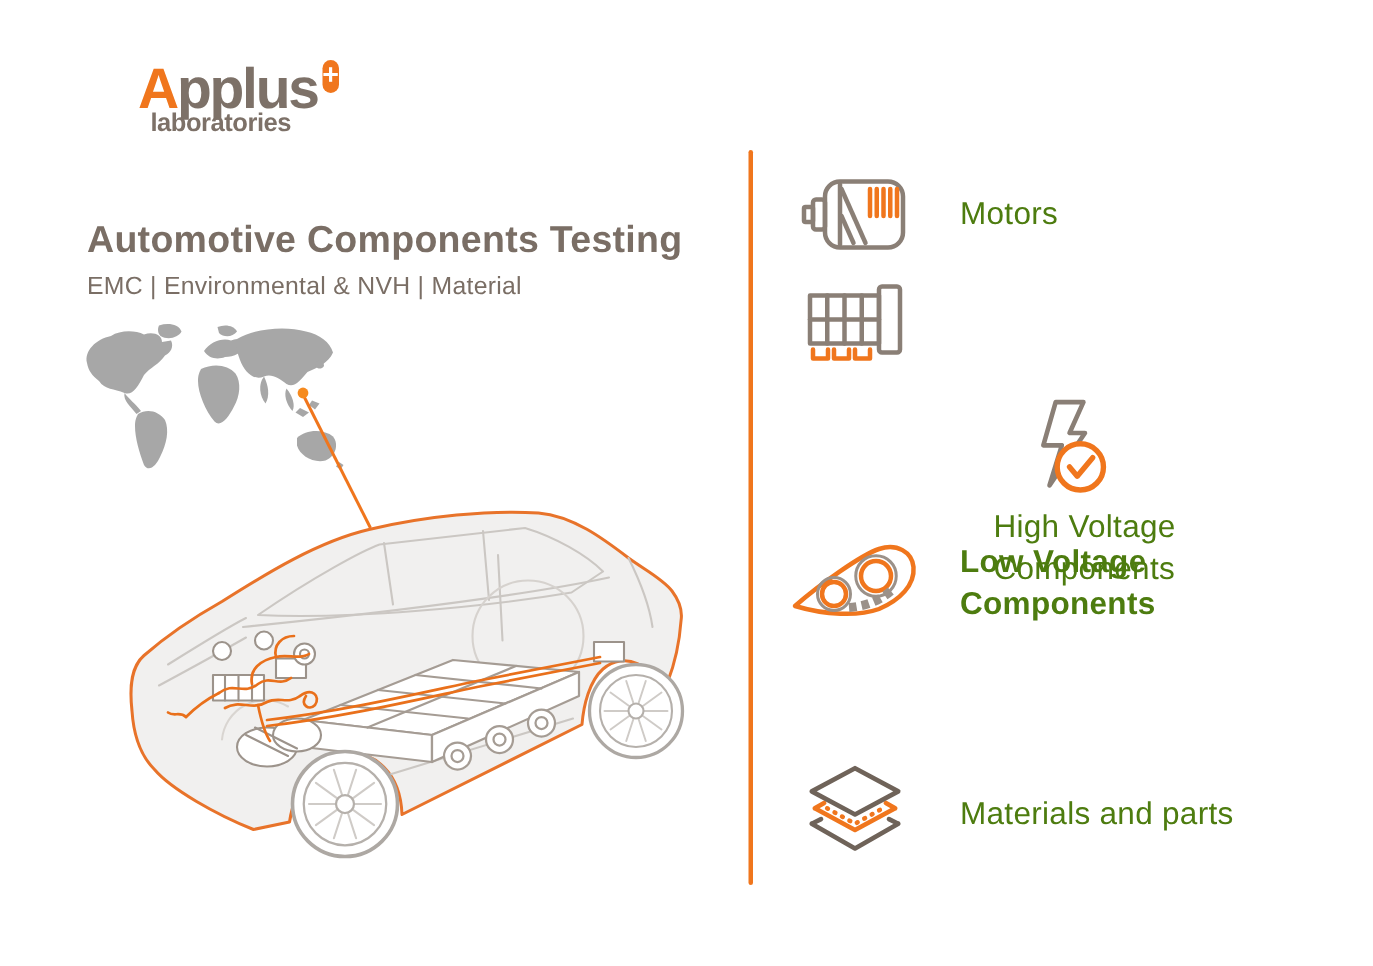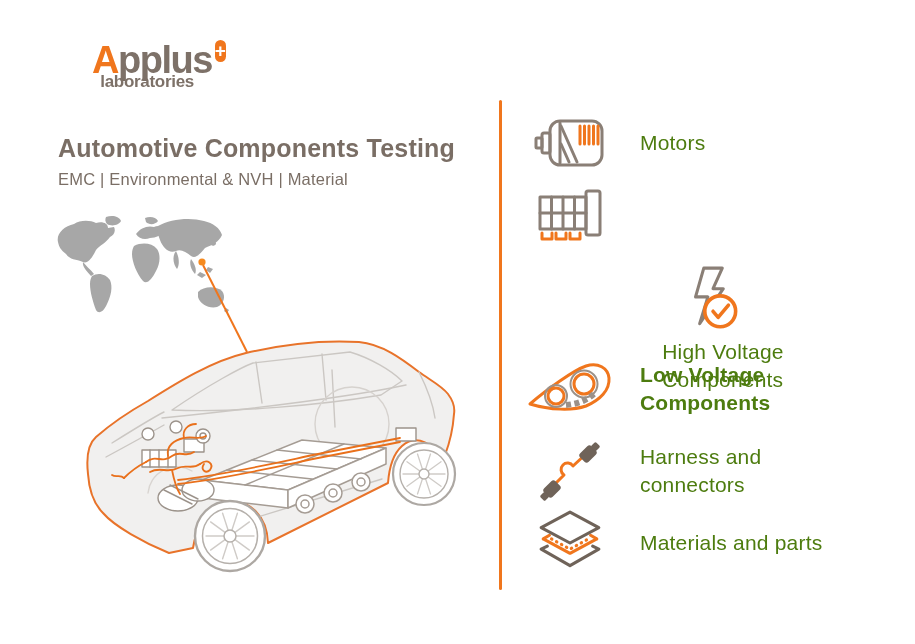--- a/index.html
+++ b/index.html
@@ -15,21 +15,21 @@
   .logo-word { font-size:38px; font-weight:bold; letter-spacing:-1.5px; color:#7d7168; line-height:40px;margin-left:44px; }
   .logo-a { color:var(--accent,#F0761D); }
   .logo-plus {
     width:22px; height:22px; border-radius:6px; background:var(--accent,#F0761D);
     color:#fff; font-size:19px; font-weight:bold; line-height:21px; text-align:center;
     margin-left:3px; margin-top:0px;
   }
   .logo-sub { text-align:right; font-size:17px; font-weight:bold; color:#7d7168;
     margin-top:-8px; padding-right:14px; letter-spacing:-0.3px; }
   
-  .title-block { position:absolute; left:58px; top:134px; width:412px; }
+  .title-block { position:absolute; left:58px; top:146px; width:412px; }
   .title { font-size:25px; font-weight:bold; letter-spacing:0.2px; color:#7a6e65; white-space:nowrap; }
   .subtitle { font-size:16.5px; color:#7a6e65; margin-top:7px; letter-spacing:0.2px; }
   
   .scene { position:absolute; left:50px; top:212px; }
   .city-label { position:absolute; left:213px; top:247px; font-size:23px; font-weight:bold;
     color:#f68a1e; letter-spacing:0.3px; }
   
   .divider { position:absolute; left:499px; top:100px; width:3px; height:490px;
     background:var(--accent,#F0761D); border-radius:2px; }
   
@@ -234,37 +234,20 @@
         <circle cx="58" cy="28" r="10" stroke="#F0761D" stroke-width="3"></circle>
         <circle cx="30" cy="40" r="11" stroke="#9B9189" stroke-width="2"></circle>
         <circle cx="30" cy="40" r="8" stroke="#F0761D" stroke-width="3"></circle>
         <path d="M40,49 C52,48 62,44 70,36" stroke="#9B9189" stroke-width="6" stroke-dasharray="5,3.5" stroke-linecap="butt"></path>
       </svg>
     </div>
     <div class="service-label">Low Voltage
 Components</div>
   </div>
 
-  <div class="service-row row-5">
-    <div class="service-icon">
-      <svg width="64" height="64" viewBox="0 0 64 64" fill="none" stroke-linecap="round" stroke-linejoin="round">
-        <path d="M13,49 C18,44 22,40 26,36 A6.5,6.5 0 1 1 35,27 L50,13" stroke="#F0761D" stroke-width="3"></path>
-        <g fill="#6F6359" transform="rotate(45 50 15)">
-          <rect x="44" y="7" width="12" height="16" rx="3"></rect>
-          <rect x="46.5" y="1" width="7" height="7" rx="1.5"></rect>
-        </g>
-        <g fill="#6F6359" transform="rotate(45 14 50)">
-          <rect x="8" y="42" width="12" height="16" rx="3"></rect>
-          <rect x="10.5" y="57" width="7" height="7" rx="1.5"></rect>
-        </g>
-      </svg>
-    </div>
-    <div class="service-label">Harness and
-connectors</div>
-  </div>
 
   <div class="service-row row-6">
     <div class="service-icon">
       <svg width="70" height="70" viewBox="0 0 68 68" fill="none" stroke-linecap="round" stroke-linejoin="round">
         <path d="M6,40 L12,37 M6,40 L34,56 L62,40 M62,40 L56,37" stroke="#6F6359" stroke-width="3"></path>
         <path d="M8,30 L14,26.5 M8,30 L34,44 L60,30 M60,30 L54,26.5" stroke="#F0761D" stroke-width="3"></path>
         <path d="M16,30 L34,40 L52,30" stroke="#F0761D" stroke-width="3" stroke-dasharray="0.5,5"></path>
         <path d="M34,4 L62,19 L34,34 L6,19 Z" fill="#FFFFFF" stroke="#6F6359" stroke-width="3"></path>
       </svg>
     </div>

